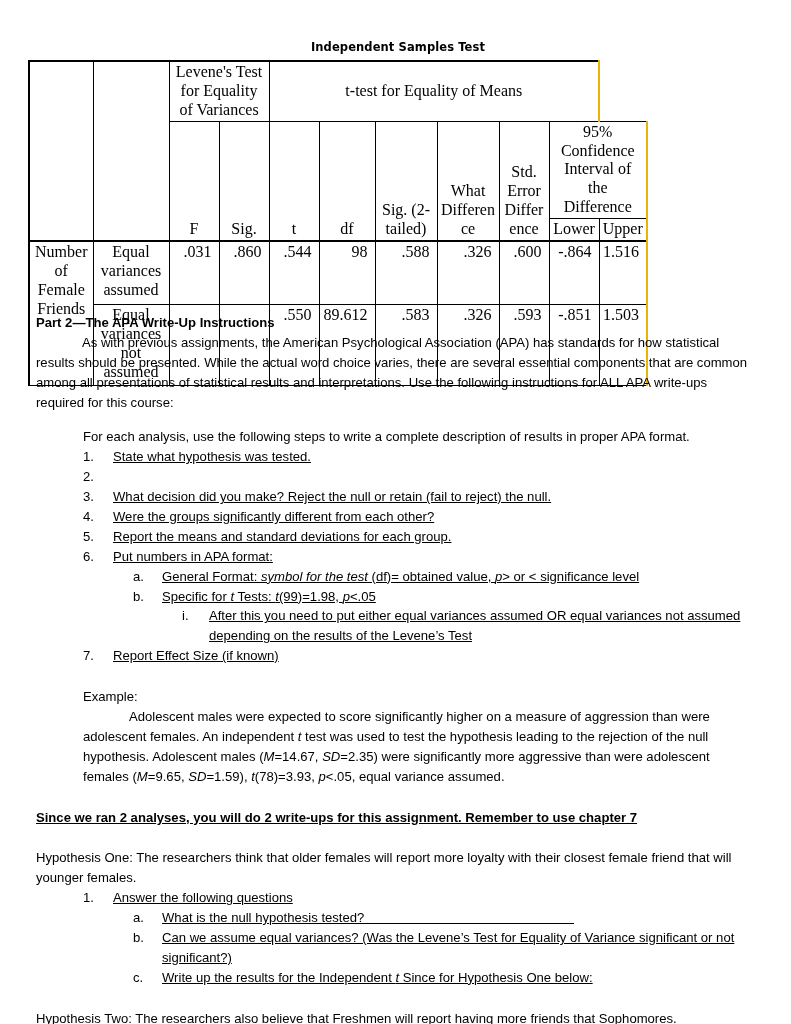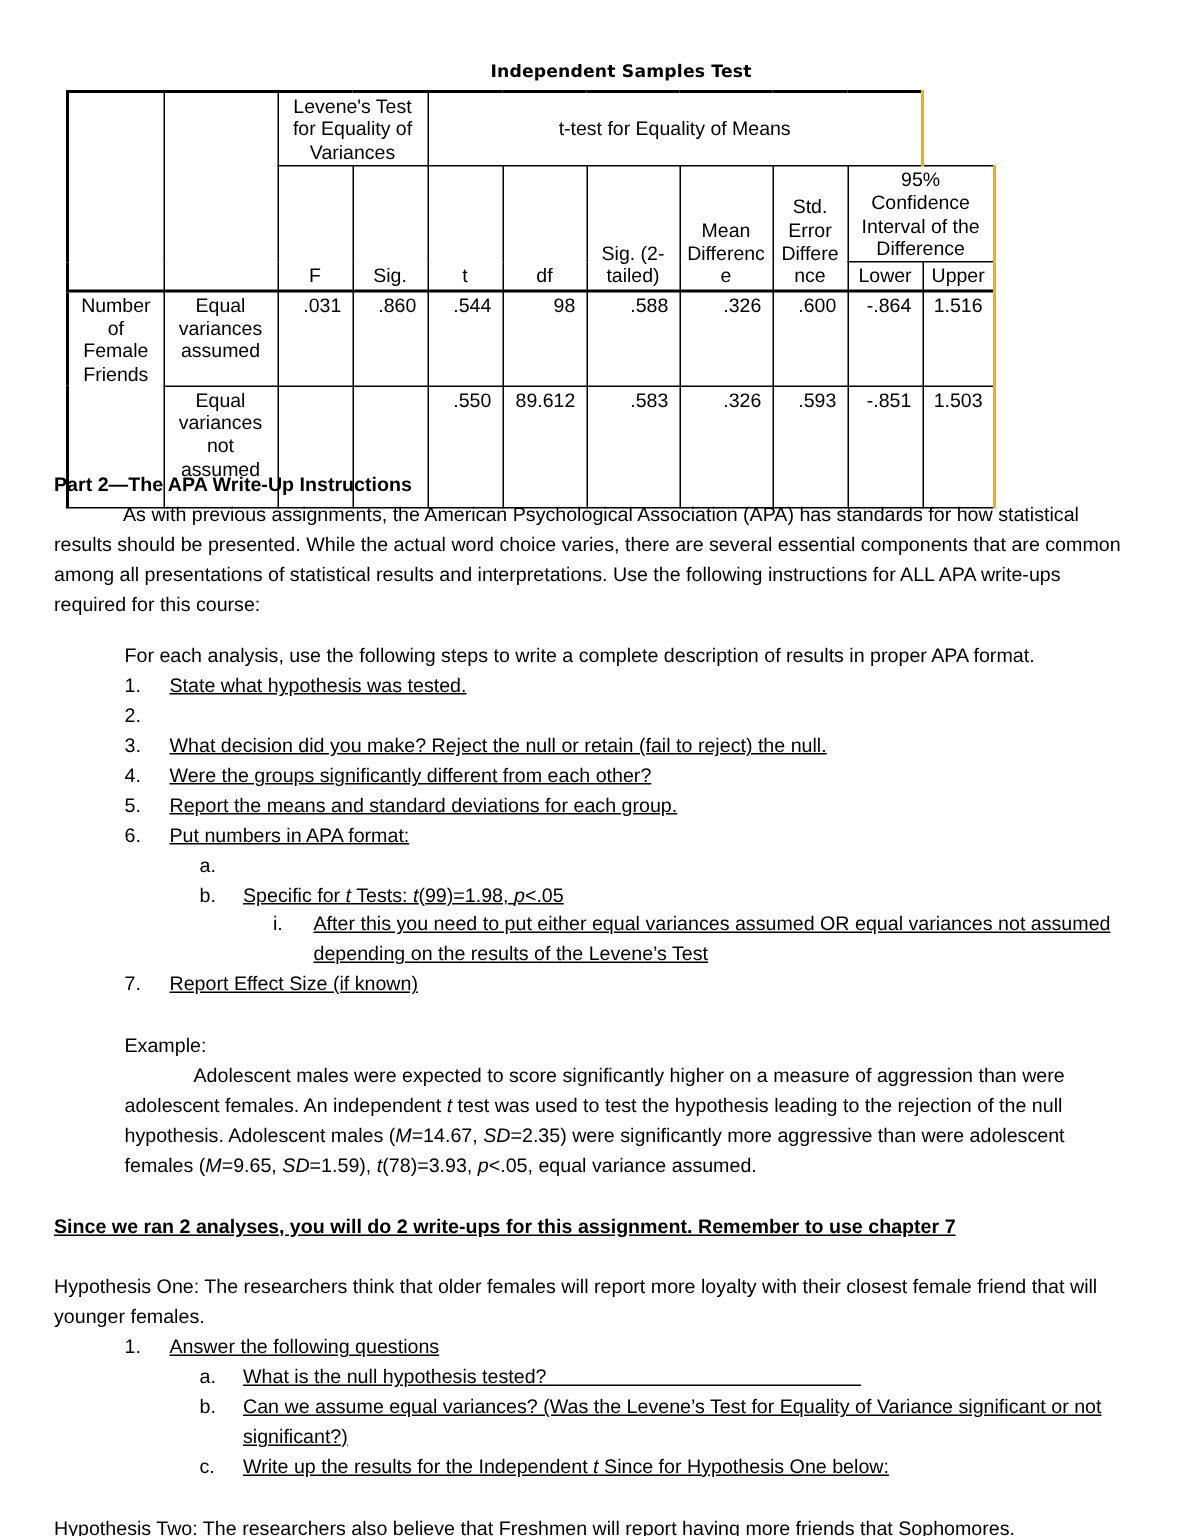--- a/index.html
+++ b/index.html
@@ -12,39 +12,39 @@
     height: 1024px;
     font-family: "Liberation Sans", sans-serif;
     color: #000000;
     position: relative;
     overflow: hidden;
   }
 
   
   .spss-wrap {
     position: absolute;
-    left: 44px;
+    left: 28px;
     top: 40px;
     width: 620px;
   }
   .spss-title {
     text-align: center;
     font-family: "DejaVu Sans", sans-serif;
     font-size: 11.5px;
     font-weight: bold;
     letter-spacing: 0.1px;
     margin: 0 0 6px 0;
     padding-left: 120px;
   }
   table.spss {
     border-collapse: collapse;
     width: 620px;
     table-layout: fixed;
-    font-family: Liberation Sans, sans-serif;
-    font-size: 13px;
+    font-family: Liberation Serif, serif;
+    font-size: 16px;
     line-height: 1.18;
   }
   table.spss td, table.spss th {
     border: 1px solid #000;
     padding: 1px 3px;
     vertical-align: top;
     font-weight: normal;
     text-align: center;
     word-wrap: break-word;
   }
@@ -130,21 +130,21 @@
       <td class="outer-t v-mid" colspan="2">Levene's Test for Equality of Variances</td>
       <td class="outer-t outer-r v-mid" colspan="6">t-test for Equality of Means</td>
     </tr>
 
     <tr>
       <td rowspan="2" class="hdr-block v-bot">F</td>
       <td rowspan="2" class="hdr-block v-bot">Sig.</td>
       <td rowspan="2" class="hdr-block v-bot">t</td>
       <td rowspan="2" class="hdr-block v-bot">df</td>
       <td rowspan="2" class="hdr-block v-bot">Sig. (2-tailed)</td>
-      <td rowspan="2" class="hdr-block v-bot">Mean Difference</td>
+      <td rowspan="2" class="hdr-block v-bot">What Difference</td>
       <td rowspan="2" class="hdr-block v-bot">Std. Error Difference</td>
       <td colspan="2" class="outer-r v-mid" style="height:38px;">95% Confidence Interval of the Difference</td>
     </tr>
 
     <tr class="thickbot">
       <td class="v-bot">Lower</td>
       <td class="outer-r v-bot">Upper</td>
     </tr>
 
     <tr>
@@ -205,20 +205,21 @@
     <span class="mark">5.</span>
     <span class="body">Report the means and standard deviations for each group.</span>
   </div>
   <div class="li lvl1">
     <span class="mark">6.</span>
     <span class="body">Put numbers in APA format:</span>
   </div>
 
   <div class="li lvl2">
     <span class="mark">a.</span>
+    <span class="body"><span>General Format: </span><i>symbol for the test</i><span> (df)= obtained value, </span><i>p</i><span>&gt; or &lt; significance level</span></span>
   </div>
 
   <div class="li lvl2">
     <span class="mark">b.</span>
     <span class="body"><span>Specific for </span><i>t</i><span> Tests: </span><i>t</i><span>(99)=1.98, </span><i>p</i><span>&lt;.05</span></span>
   </div>
 
   <div class="li lvl3">
     <span class="mark">i.</span>
     <span class="body">After this you need to put either equal variances assumed OR equal variances not assumed depending on the results of the Levene’s Test</span>

